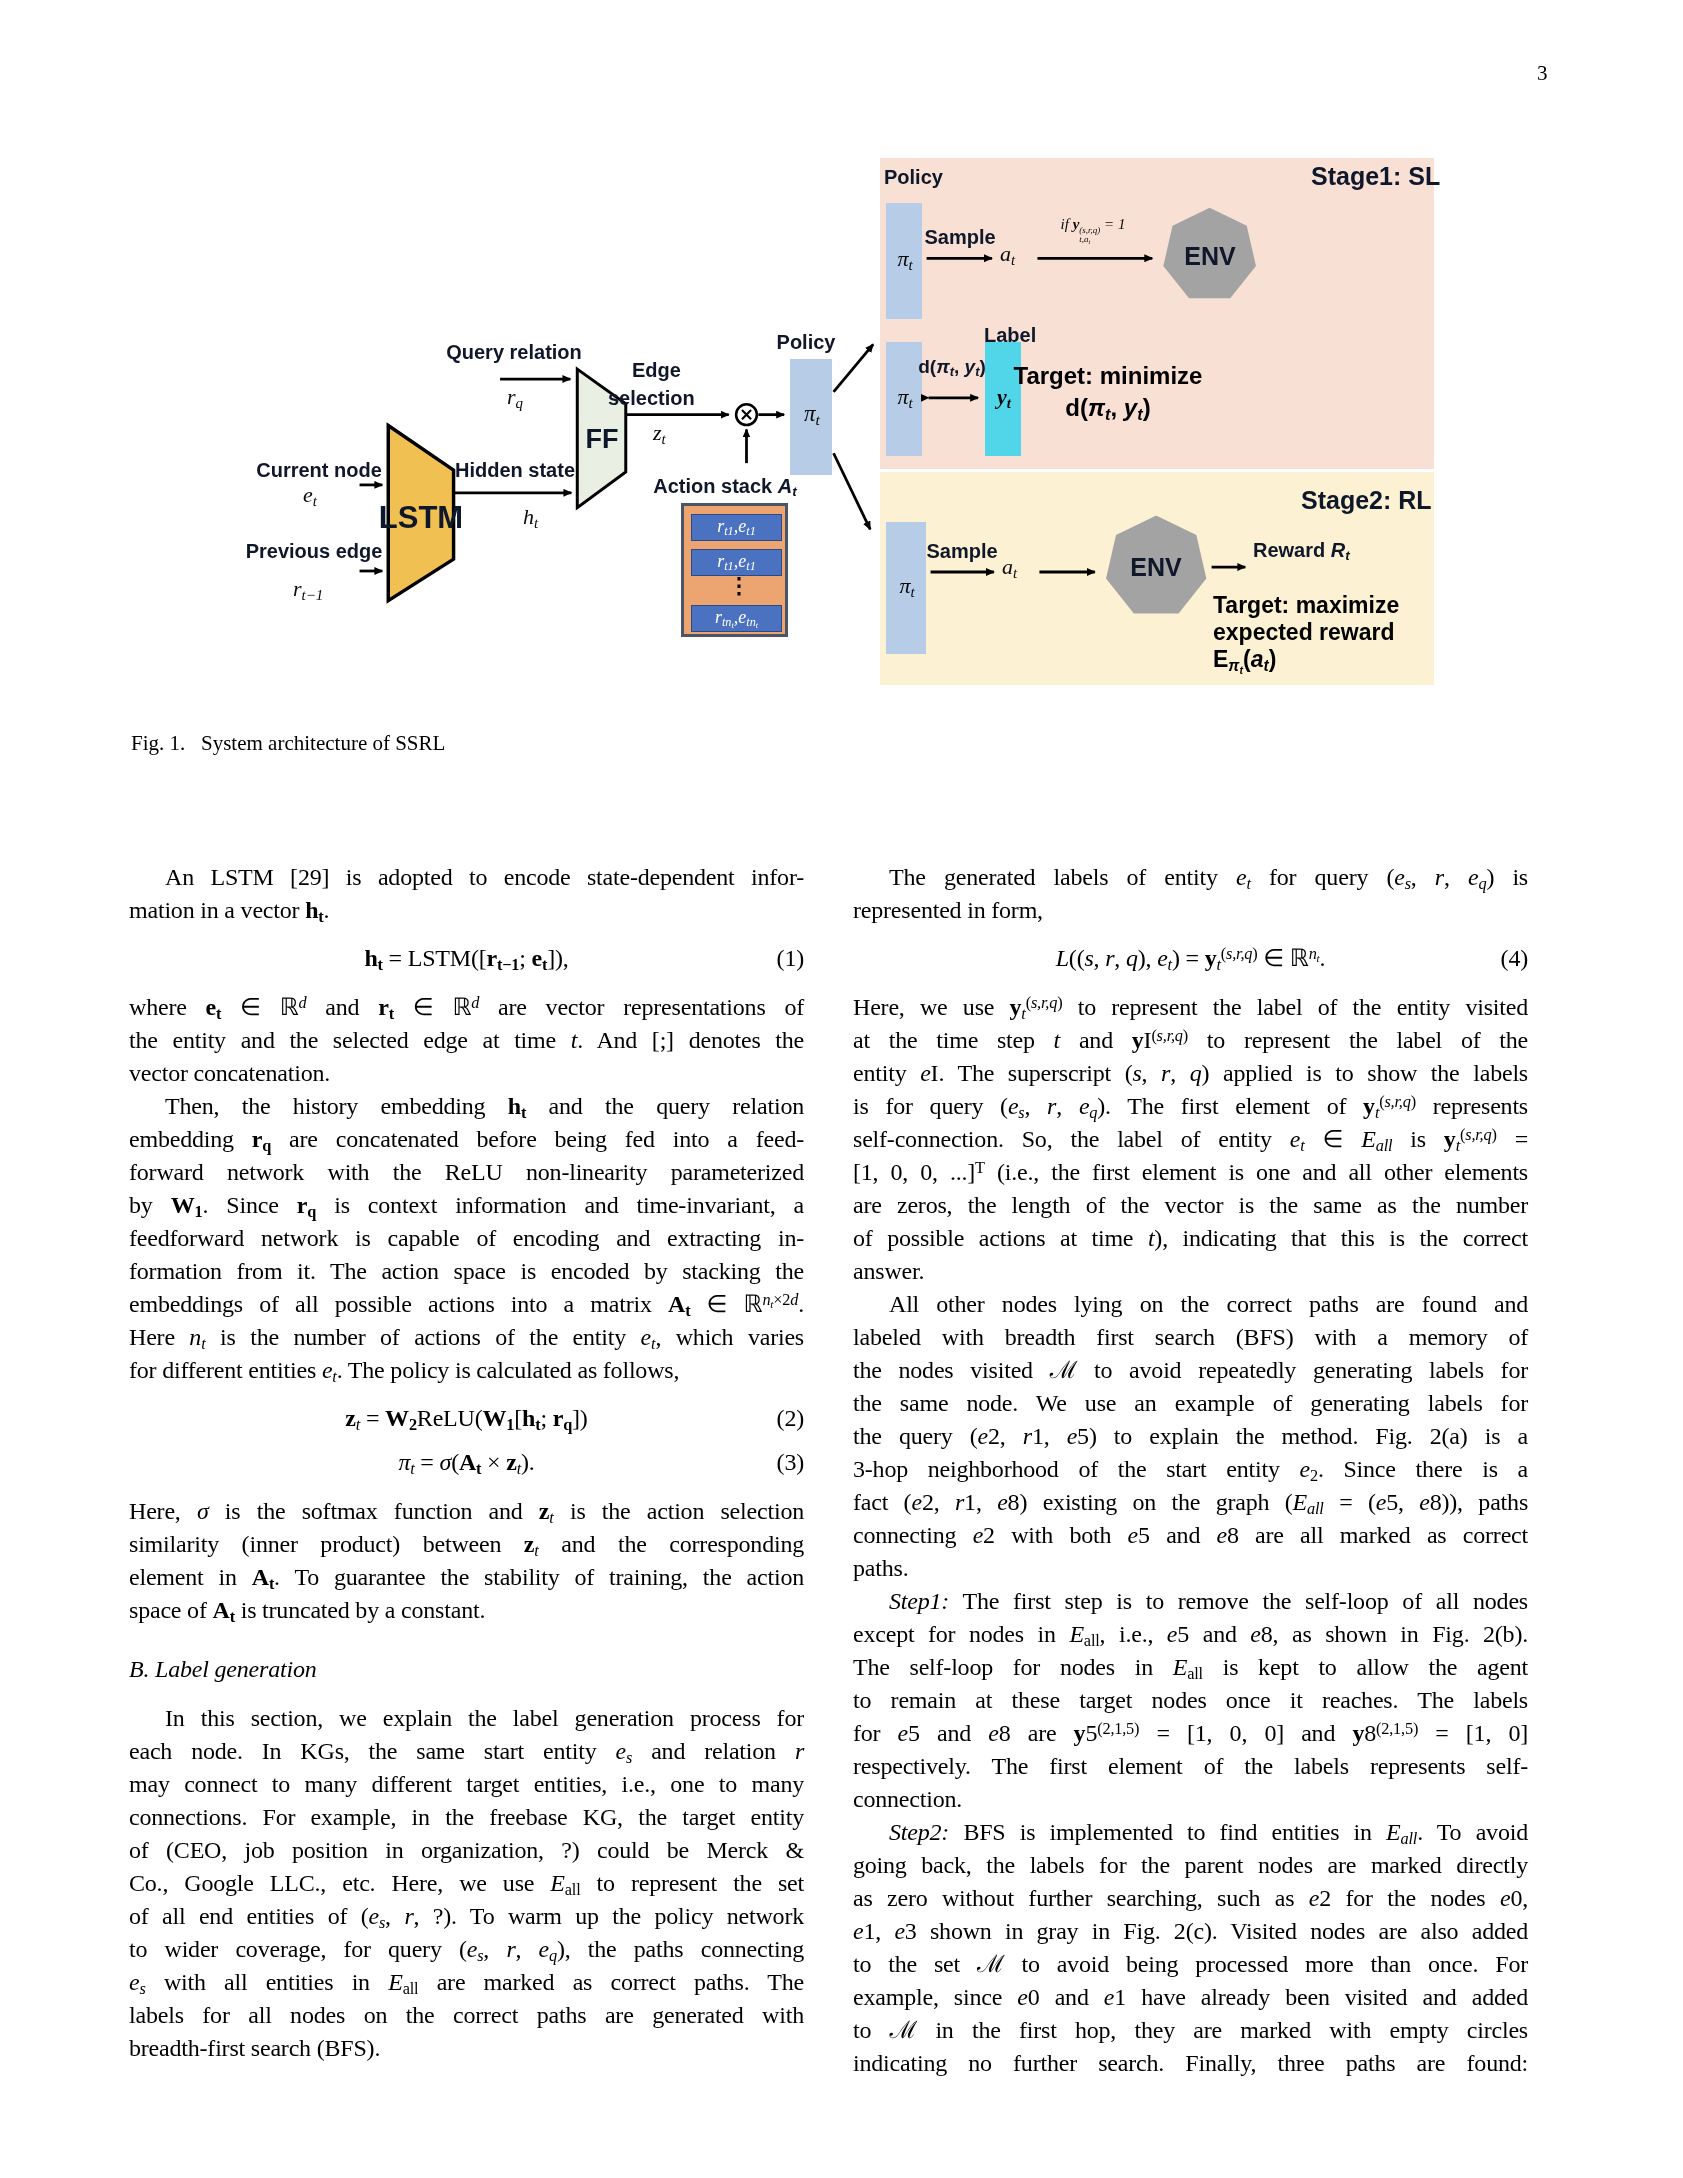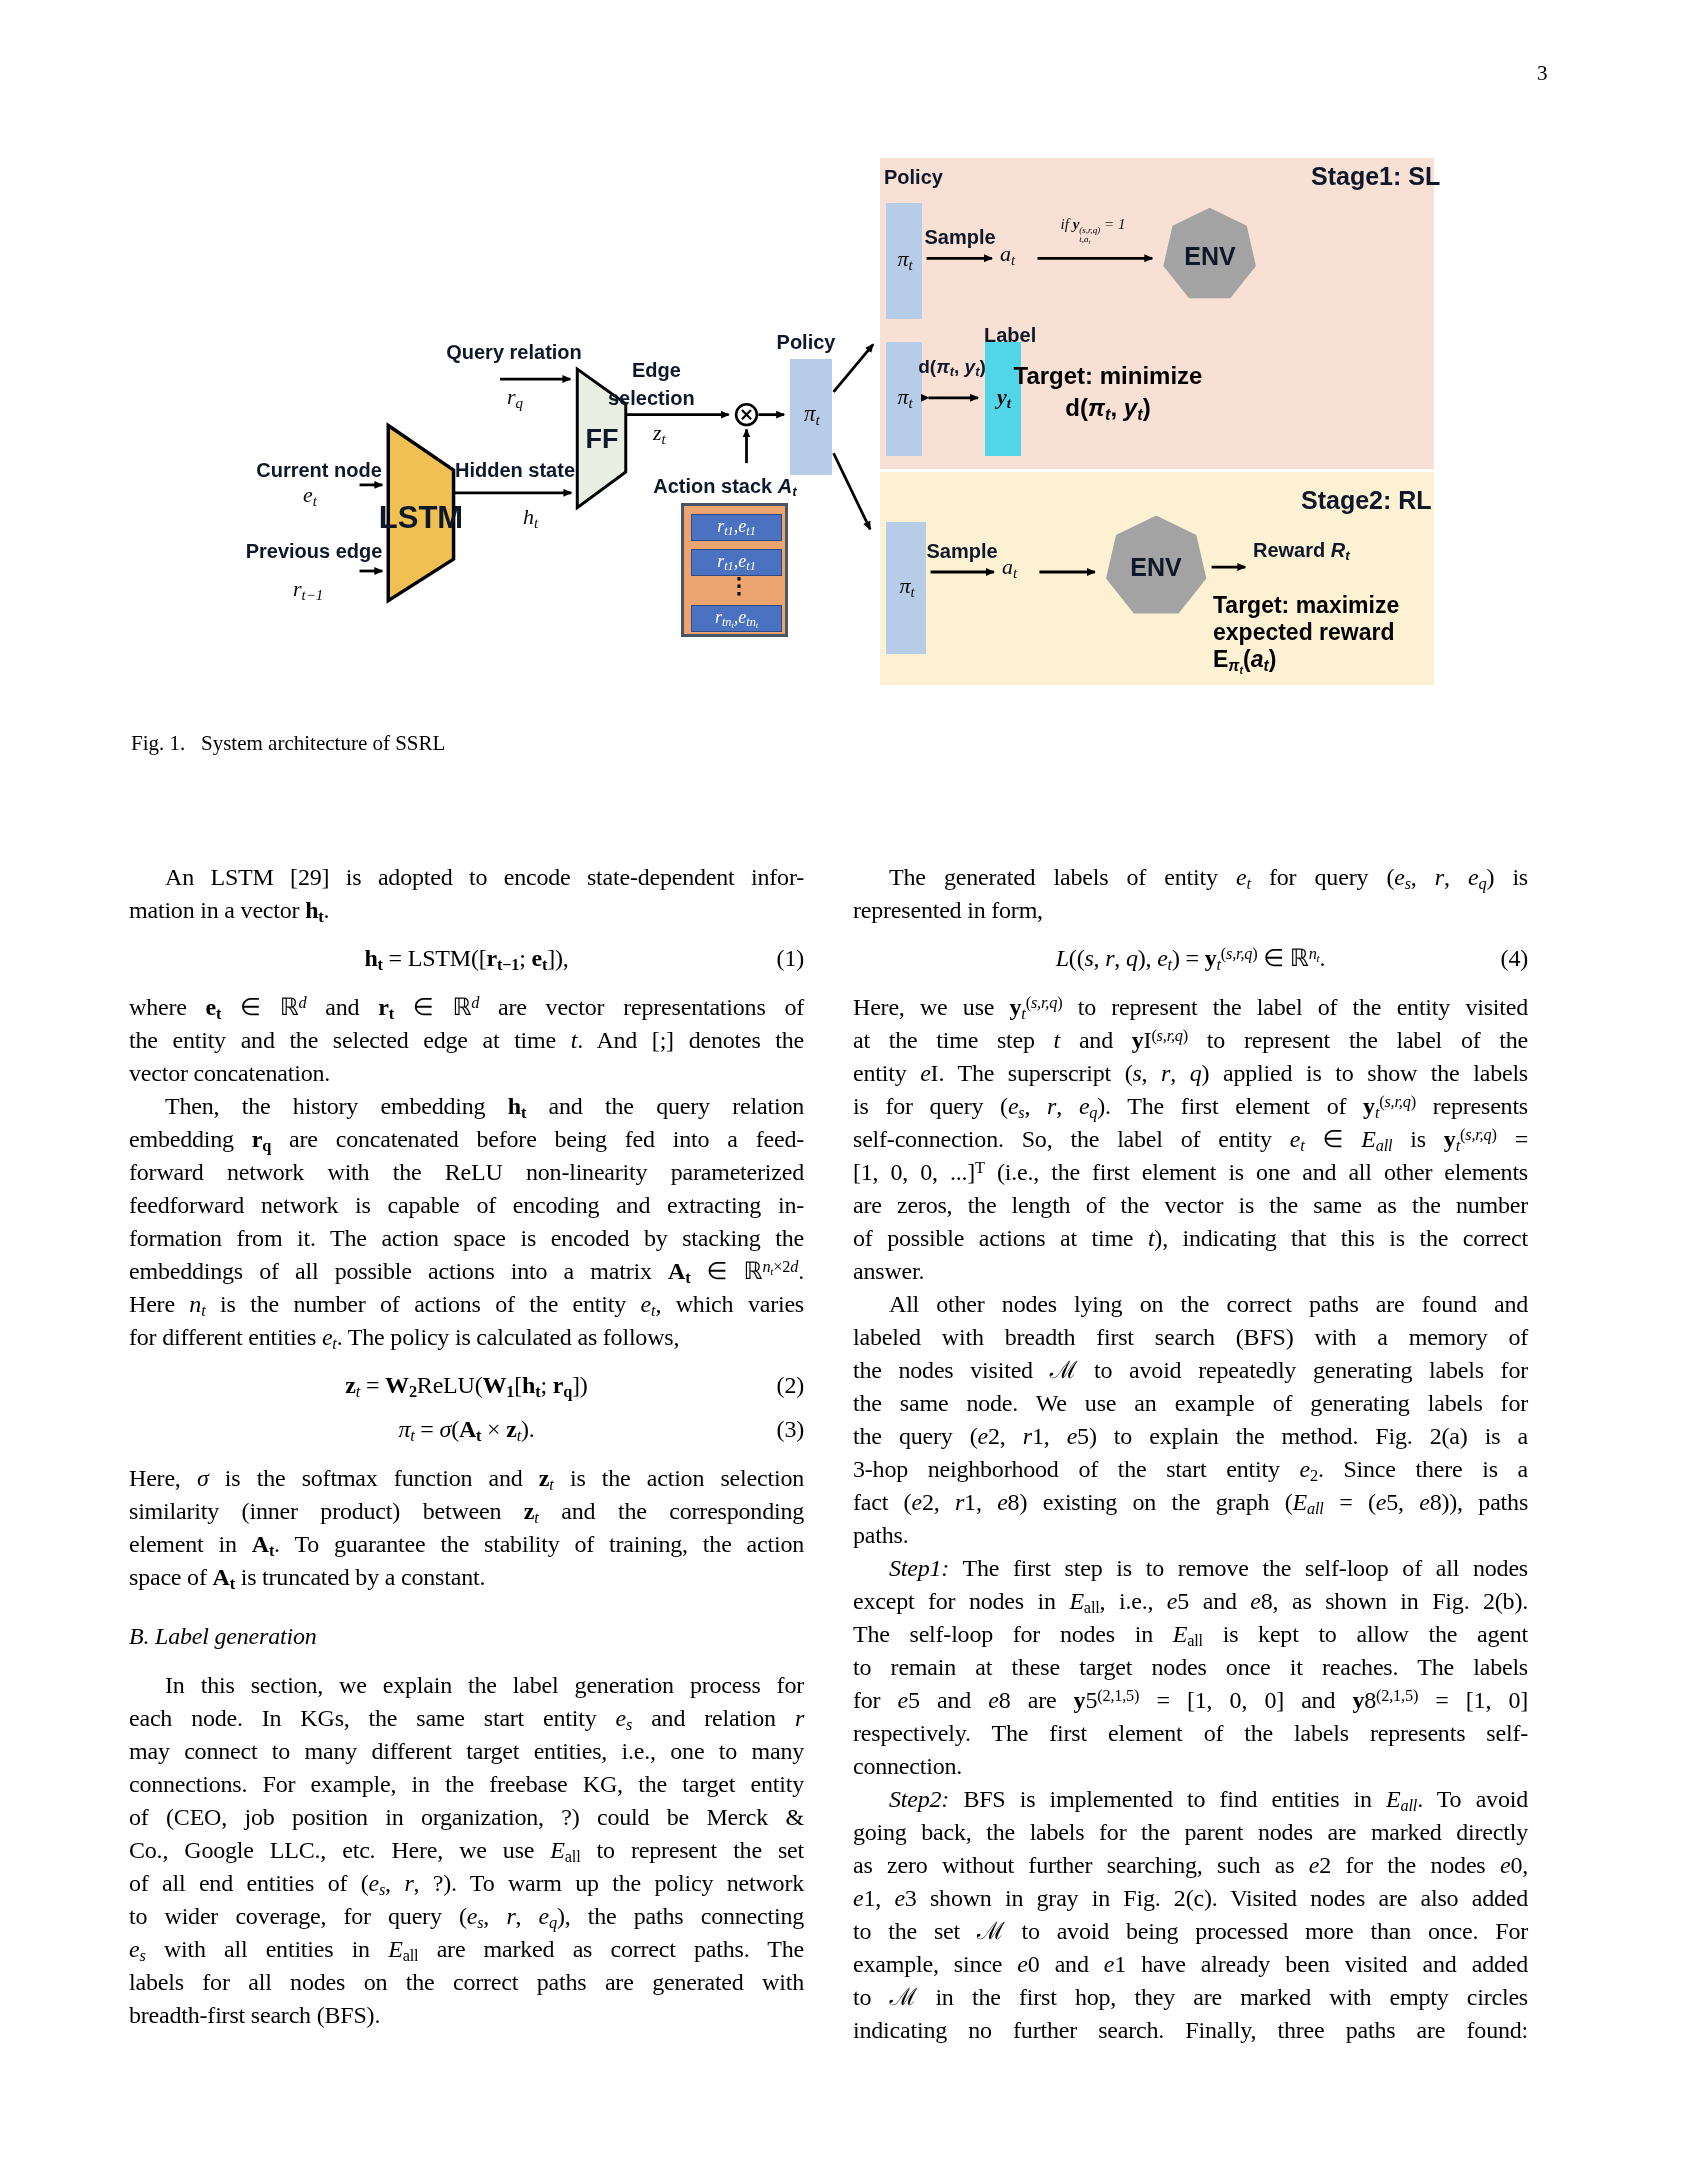--- a/index.html
+++ b/index.html
@@ -155,20 +155,21 @@
     <div class="eq"><span><b>h<sub>t</sub></b> = LSTM([<b>r<sub>t−1</sub></b>; <b>e<sub>t</sub></b>]),</span><span class="eqnum">(1)</span></div>
     <div class="para">
       <div class="ln">where <b>e<sub>t</sub></b> ∈ ℝ<sup><i>d</i></sup> and <b>r<sub>t</sub></b> ∈ ℝ<sup><i>d</i></sup> are vector representations of</div>
       <div class="ln">the entity and the selected edge at time <i>t</i>. And [;] denotes the</div>
       <div class="ln lastln">vector concatenation.</div>
     </div>
     <div class="para">
       <div class="ln fl">Then, the history embedding <b>h<sub>t</sub></b> and the query relation</div>
       <div class="ln">embedding <b>r<sub>q</sub></b> are concatenated before being fed into a feed-</div>
       <div class="ln">forward network with the ReLU non-linearity parameterized</div>
+      <div class="ln">by <b>W<sub>1</sub></b>. Since <b>r<sub>q</sub></b> is context information and time-invariant, a</div>
       <div class="ln">feedforward network is capable of encoding and extracting in-</div>
       <div class="ln">formation from it. The action space is encoded by stacking the</div>
       <div class="ln">embeddings of all possible actions into a matrix <b>A<sub>t</sub></b> ∈ ℝ<sup><i>n<sub>t</sub></i>×2<i>d</i></sup>.</div>
       <div class="ln">Here <i>n<sub>t</sub></i> is the number of actions of the entity <i>e<sub>t</sub></i>, which varies</div>
       <div class="ln lastln">for different entities <i>e<sub>t</sub></i>. The policy is calculated as follows,</div>
     </div>
     <div class="eq"><span><b>z</b><sub><i>t</i></sub> = <b>W<sub>2</sub></b>ReLU(<b>W<sub>1</sub></b>[<b>h<sub>t</sub></b>; <b>r<sub>q</sub></b>])</span><span class="eqnum">(2)</span></div>
     <div class="eq"><span><i>π<sub>t</sub></i> = <i>σ</i>(<b>A<sub>t</sub></b> × <b>z</b><sub><i>t</i></sub>).</span><span class="eqnum">(3)</span></div>
     <div class="para">
       <div class="ln">Here, <i>σ</i> is the softmax function and <b>z</b><sub><i>t</i></sub> is the action selection</div>
@@ -209,20 +210,21 @@
       <div class="ln lastln">answer.</div>
     </div>
     <div class="para">
       <div class="ln fl">All other nodes lying on the correct paths are found and</div>
       <div class="ln">labeled with breadth first search (BFS) with a memory of</div>
       <div class="ln">the nodes visited ℳ to avoid repeatedly generating labels for</div>
       <div class="ln">the same node. We use an example of generating labels for</div>
       <div class="ln">the query (<i>e</i>2, <i>r</i>1, <i>e</i>5) to explain the method. Fig. 2(a) is a</div>
       <div class="ln">3-hop neighborhood of the start entity <i>e</i><sub>2</sub>. Since there is a</div>
       <div class="ln">fact (<i>e</i>2, <i>r</i>1, <i>e</i>8) existing on the graph (<i>E<sub>all</sub></i> = (<i>e</i>5, <i>e</i>8)), paths</div>
+      <div class="ln">connecting <i>e</i>2 with both <i>e</i>5 and <i>e</i>8 are all marked as correct</div>
       <div class="ln lastln">paths.</div>
     </div>
     <div class="para">
       <div class="ln fl"><i>Step1:</i> The first step is to remove the self-loop of all nodes</div>
       <div class="ln">except for nodes in <i>E</i><sub>all</sub>, i.e., <i>e</i>5 and <i>e</i>8, as shown in Fig. 2(b).</div>
       <div class="ln">The self-loop for nodes in <i>E</i><sub>all</sub> is kept to allow the agent</div>
       <div class="ln">to remain at these target nodes once it reaches. The labels</div>
       <div class="ln">for <i>e</i>5 and <i>e</i>8 are <b>y</b>5<sup>(2,1,5)</sup> = [1, 0, 0] and <b>y</b>8<sup>(2,1,5)</sup> = [1, 0]</div>
       <div class="ln">respectively. The first element of the labels represents self-</div>
       <div class="ln lastln">connection.</div>

